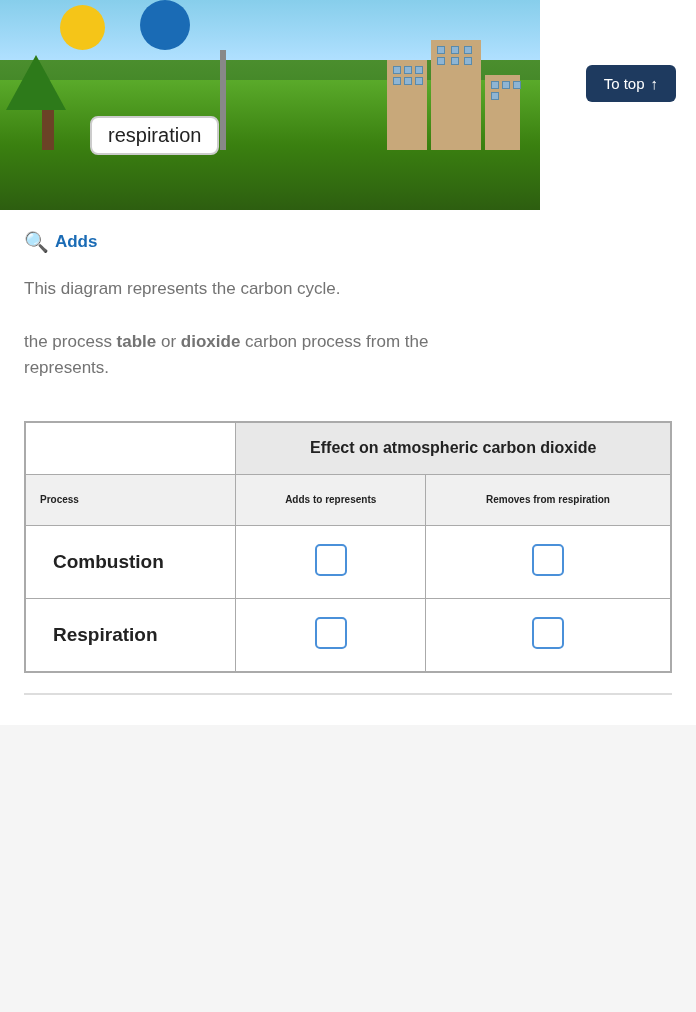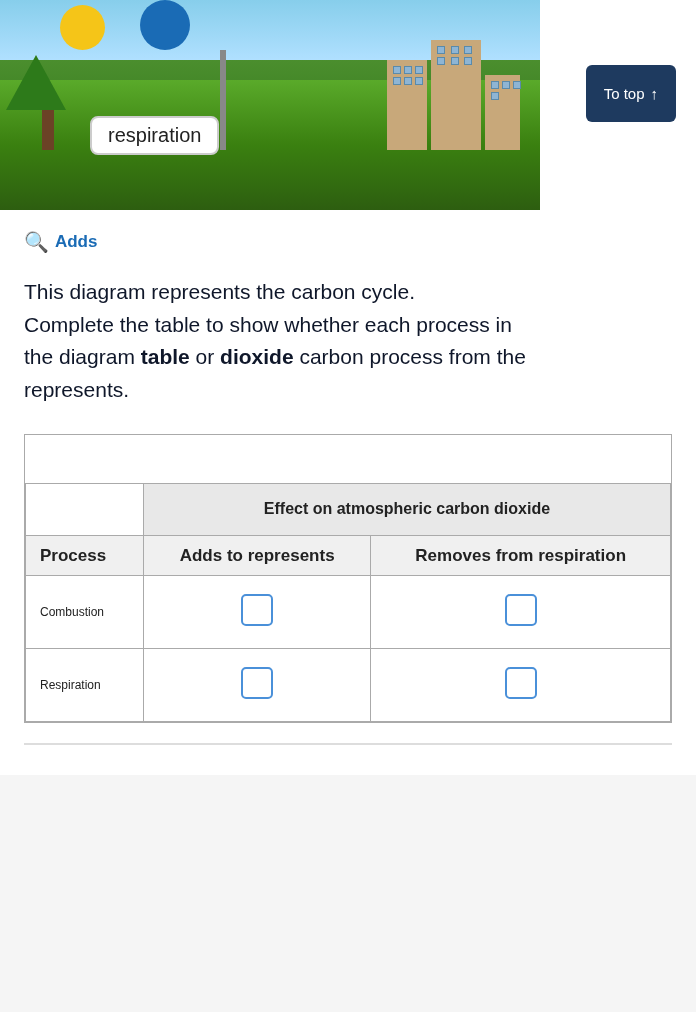--- a/index.html
+++ b/index.html
@@ -170,21 +170,21 @@
 
     
     .to-top-btn {
       position: absolute;
       top: 65px;
       right: 20px;
       background: #1e3a5f;
       color: white;
       border: none;
       border-radius: 6px;
-      padding: 20px 18px;
+      padding: 10px 18px;
       font-size: 15px;
       cursor: pointer;
       display: flex;
       align-items: center;
       gap: 6px;
     }
 
     
     .content {
       padding: 20px 24px 30px 24px;
@@ -203,38 +203,37 @@
       cursor: pointer;
     }
 
     .zoom-icon {
       font-size: 20px;
       color: #1a6bb5;
     }
 
     
     .description {
-      font-size: 21px;
+      font-size: 17px;
       line-height: 1.55;
-      color: #0f172a;
-      margin-bottom: 28px;
+      color: #737373;
+      margin-bottom: 40px;
     }
 
     
     .table-container {
       width: 100%;
       border: 1.5px solid #aaa;
       border-collapse: collapse;
       overflow: hidden;
     }
 
     table {
       width: 100%;
       border-collapse: collapse;
-      margin-top: 48px;
     }
 
     .header-row-top th {
       background: #e8e8e8;
       text-align: center;
       padding: 14px 10px;
       font-size: 16px;
       font-weight: 700;
       border: 1.5px solid #aaa;
       line-height: 1.4;
@@ -249,44 +248,44 @@
     }
 
     .header-row-top th.effect-cell {
       background: #e8e8e8;
       border: 1.5px solid #aaa;
     }
 
     .header-row-sub th {
       background: #f0f0f0;
       text-align: center;
-      padding: 8px 10px;
-      font-size: 17px;
+      padding: 18px 10px;
+      font-size: 10px;
       font-weight: 700;
       border: 1.5px solid #aaa;
       line-height: 1.4;
     }
 
     .header-row-sub th.process-header {
       text-align: left;
       padding-left: 14px;
       background: #f0f0f0;
     }
 
     .data-row td {
       border: 1.5px solid #aaa;
       padding: 18px 10px;
       font-size: 16px;
       vertical-align: middle;
     }
 
     .data-row td.process-name {
-      padding-left: 14px;
-      font-weight: 400;
-      font-size: 12px;
+      padding-left: 27px;
+      font-weight: 700;
+      font-size: 19px;
     }
 
     .data-row td.checkbox-cell {
       text-align: center;
     }
 
     
     .custom-checkbox {
       width: 32px;
       height: 32px;
@@ -371,22 +370,22 @@
 
     
     <a class="zoom-link">
       <span class="zoom-icon">🔍</span>
       <span>Adds</span>
     </a>
 
     
     <p class="description">
       <span>This diagram represents the carbon cycle.</span><br>
-      <span>Complete the table to show whether each process in</span><br>
-      <span>the diagram </span><strong>table</strong><span> or </span><strong>dioxide</strong><span> carbon process from the</span><br>
+      <br>
+      <span>the process </span><strong>table</strong><span> or </span><strong>dioxide</strong><span> carbon process from the</span><br>
       <span>represents.</span>
     </p>
 
     
     <div class="table-container">
       <table>
         <thead>
 
           <tr class="header-row-top">
             <th class="empty-cell"></th>

